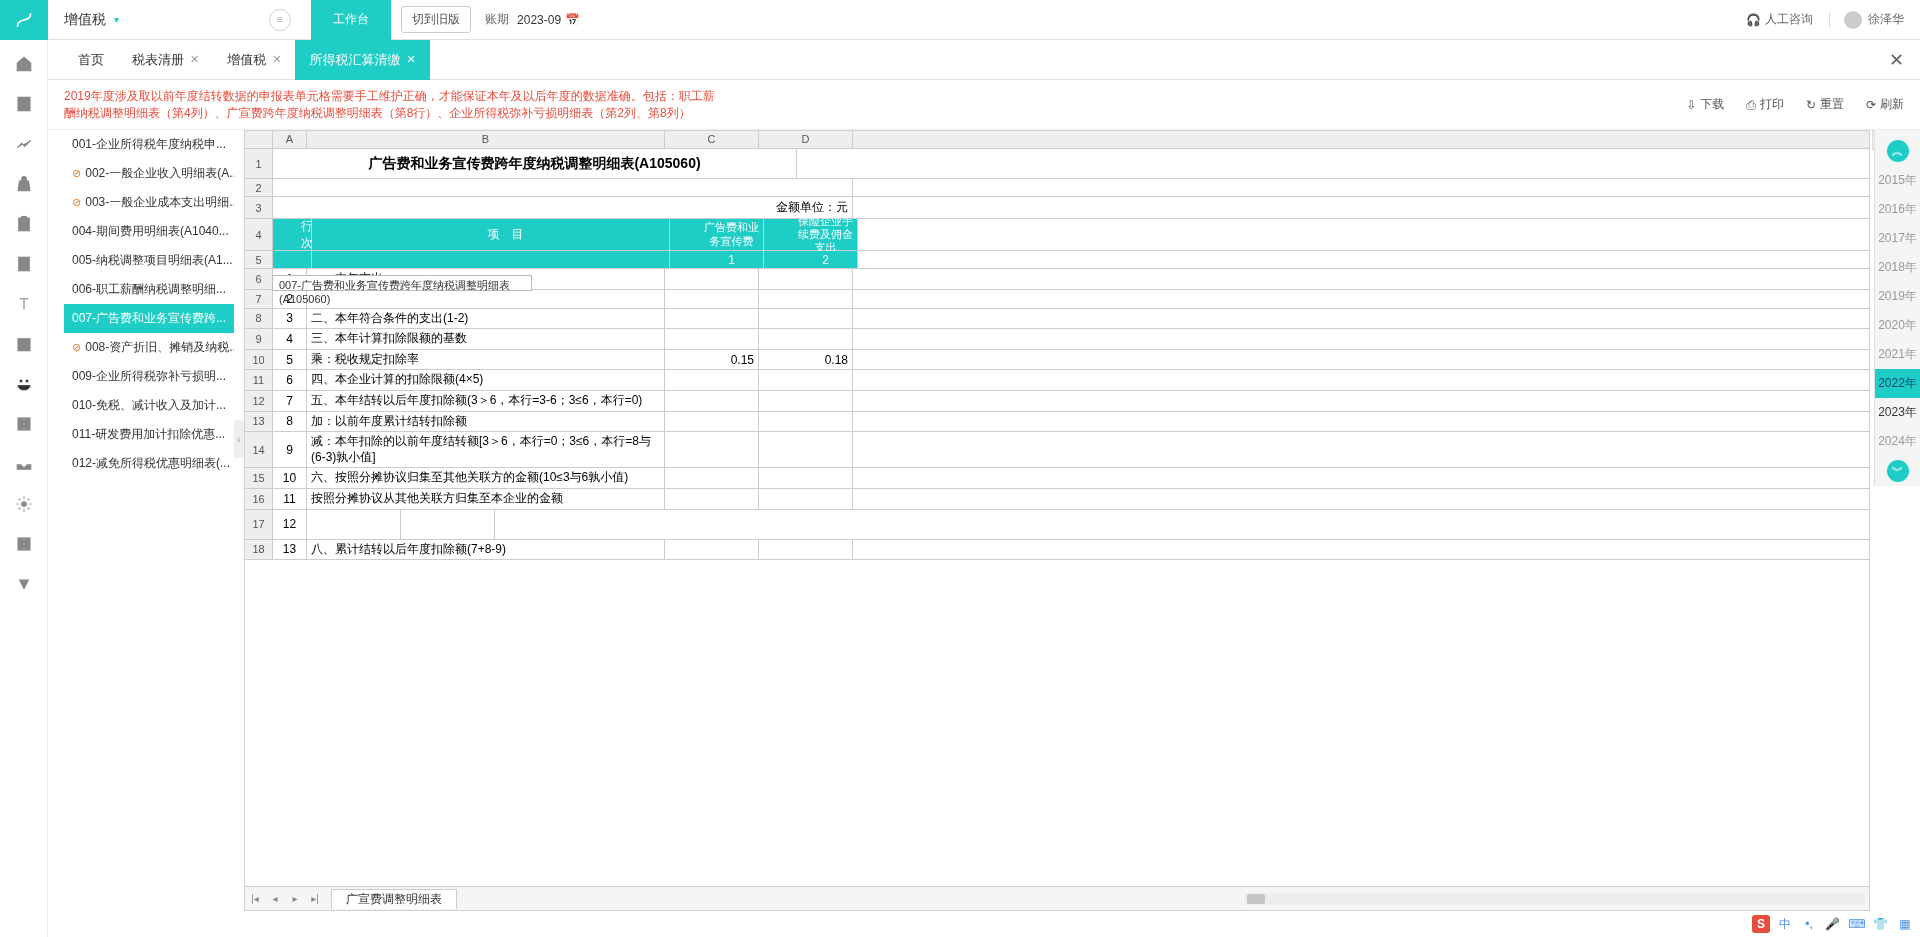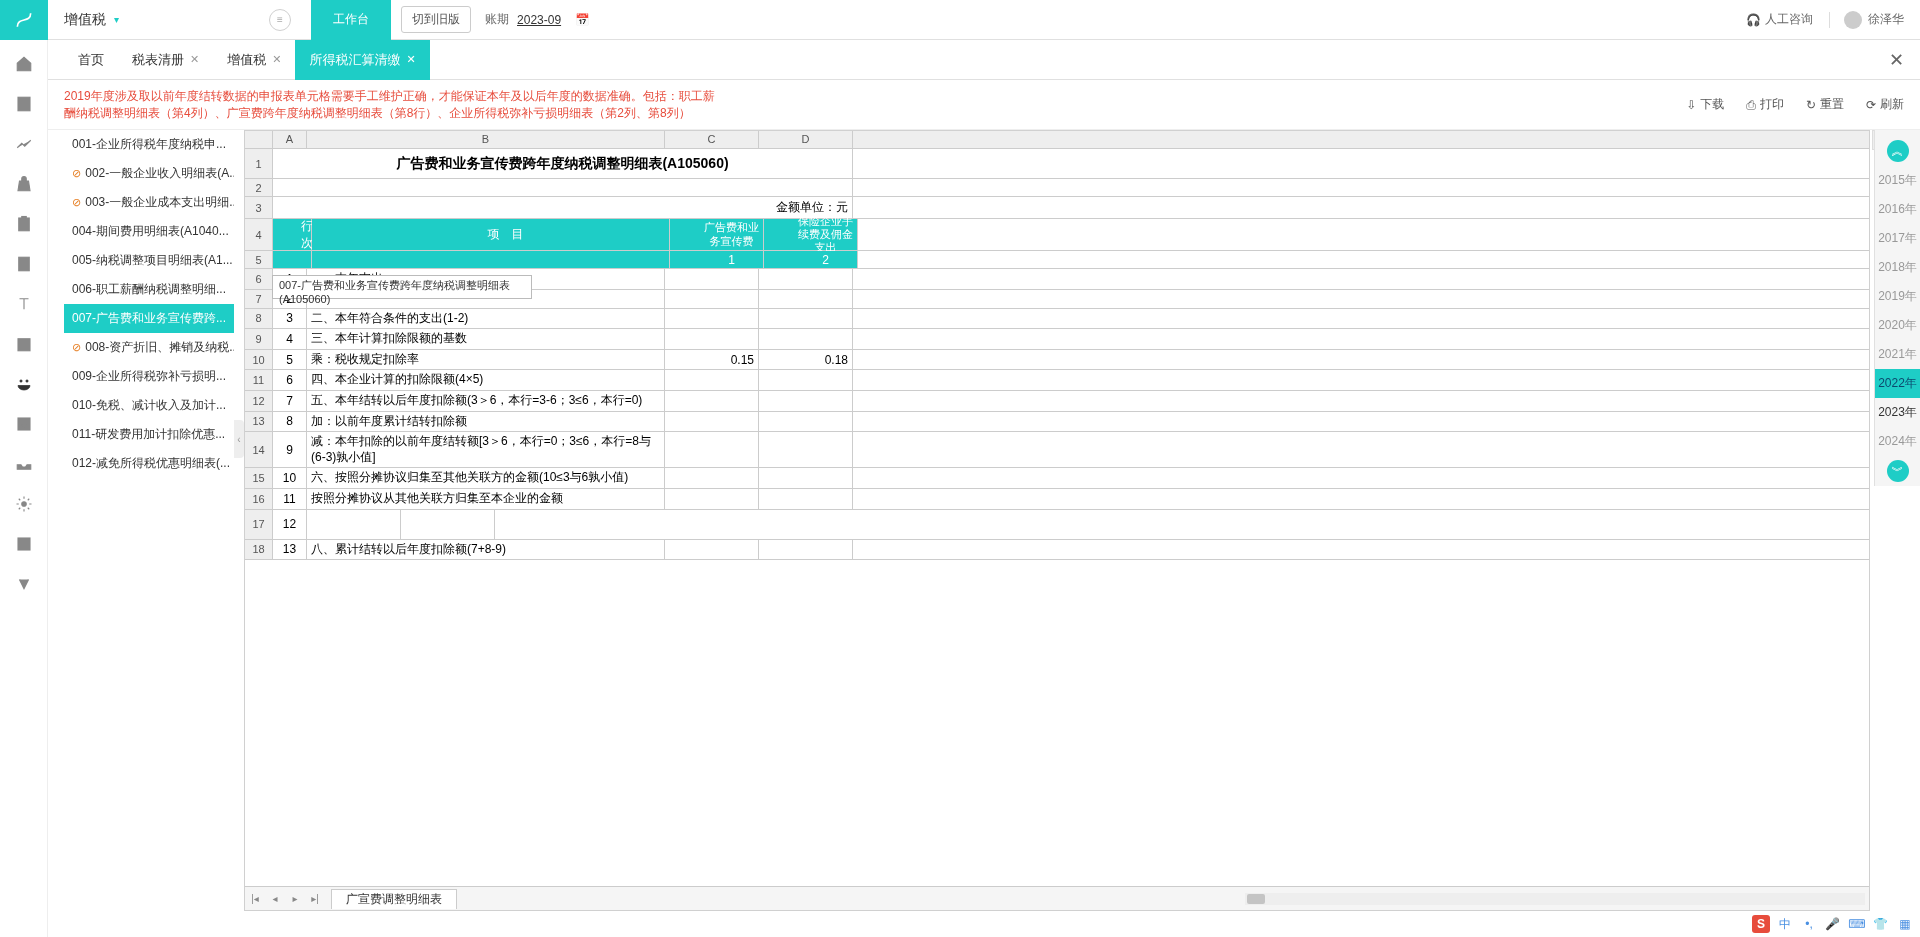--- a/index.html
+++ b/index.html
@@ -8,21 +8,21 @@
 
 .top-header { height: 40px; background: #fff; display: flex; align-items: center; border-bottom: 1px solid #e0e0e0; }
 .logo-box { width: 48px; height: 40px; background: #1ecdc6; display: flex; align-items: center; justify-content: center; }
 .logo-box svg { width: 20px; height: 20px; fill: rgba(255,255,255,0.8); }
 .header-title { margin-left: 16px; font-size: 14px; color: #333; margin-right: 8px; }
 .dropdown-arrow { color: #1ecdc6; margin-right: 150px; font-size: 10px; }
 .doc-icon { width: 22px; height: 22px; border: 1px solid #d0d0d0; border-radius: 50%; display: flex; align-items: center; justify-content: center; margin-right: 20px; color: #aaa; font-size: 10px; }
 .btn-primary { background: #1ecdc6; color: #fff; border: none; padding: 18px 22px; border-radius: 3px; font-size: 12px; margin-right: 10px; cursor: pointer; }
 .btn-outline { background: #fff; border: 1px solid #ccc; padding: 4px 10px; border-radius: 3px; font-size: 12px; margin-right: 14px; cursor: pointer; color:#555;}
 .period-label { color: #666; margin-right: 8px; }
-.period-value { color: #333; margin-right: 14px; text-decoration: underline; }
+.period-value { color: #333; margin-right: 4px; }
 .cal-icon { color: #1ecdc6; font-size: 12px; }
 .header-right { margin-left: auto; display: flex; align-items: center; margin-right: 16px; }
 .consult { display: flex; align-items: center; color: #666; margin-right: 16px; cursor: pointer; }
 .consult-icon { margin-right: 4px; }
 .divider { width: 1px; height: 16px; background: #ddd; margin-right: 14px; }
 .avatar-icon { width: 18px; height: 18px; background: #ccc; border-radius: 50%; margin-right: 6px; }
 .username { color: #666; }
 
 
 .left-sidebar { position: absolute; left: 0; top: 40px; bottom: 0; width: 48px; background: #fff; border-right: 1px solid #eee; display: flex; flex-direction: column; align-items: center; padding-top: 14px; gap: 20px; }
@@ -82,21 +82,21 @@
 .year-bar { position:absolute; right:0; top:130px; width:46px; background:#f5f5f5; border-left:1px solid #e0e0e0; padding-top:6px;}
 .year-btn-round { width:22px; height:22px; background:#1ecdc6; border-radius:50%; margin:4px auto; display:flex;align-items:center;justify-content:center; color:#fff; font-size:12px; cursor:pointer;}
 .year-item { text-align:center; padding:6px 0; font-size:12px; color:#999; cursor:pointer;}
 .year-item.active { background:#1ecdc6; color:#0c4a6e;}
 .year-item.dark { color:#333;}
 
 
 .expand-arrow { position:absolute; right:34px; top:130px; width:14px; height:20px; background:#eee; color:#888; display:flex;align-items:center;justify-content:center; font-size:10px; cursor:pointer; border:1px solid #ddd;}
 
 
-.formula-cell-box { position:absolute; left:244px; top:278px; background:#fff; z-index:5; border:1px solid #bbb; font-size:11px; padding:2px 6px; color:#333; width:260px; height:24px; }
+.formula-cell-box { position:absolute; left:244px; top:278px; background:#fff; z-index:5; border:1px solid #bbb; font-size:11px; padding:2px 6px; color:#333; width:260px; height:16px; }
 
 
 .ime-bar { position:absolute; right:6px; bottom:4px; display:flex; gap:6px; align-items:center;}
 .ime-icon { width:18px; height:18px; display:flex;align-items:center;justify-content:center; font-size:12px; color:#4a90e2; cursor:pointer;}
 .ime-icon.red { background:#e74c3c; color:#fff; border-radius:3px; font-weight:bold;}
 
 </style>
 </head>
 <body>
 
@@ -304,21 +304,21 @@
     <div class="corner"></div>
     <div class="ch chA">A</div>
     <div class="ch chB">B</div>
     <div class="ch chC">C</div>
     <div class="ch chD">D</div>
   </div>
   <div class="grid-body">
 
     <div class="grid-row title-row">
       <div class="rownum">1</div>
-      <div class="cell" style="width:580px;">广告费和业务宣传费跨年度纳税调整明细表(A105060)</div>
+      <div class="cell" style="width:524px;">广告费和业务宣传费跨年度纳税调整明细表(A105060)</div>
     </div>
 
     <div class="grid-row">
         <div class="rownum">2</div>
         <div class="cell" style="width:580px;"></div>
       </div>
 
     <div class="grid-row unit-row">
       <div class="rownum">3</div>
       <div class="cell" style="width:580px;">金额单位：元</div>

